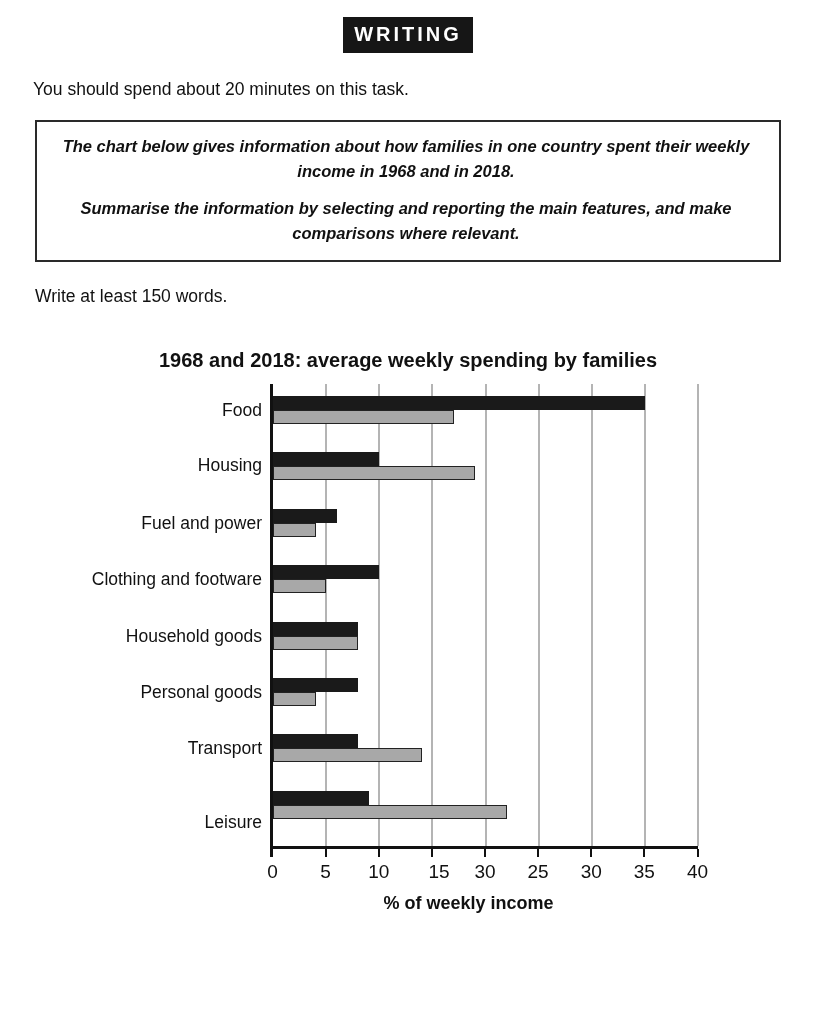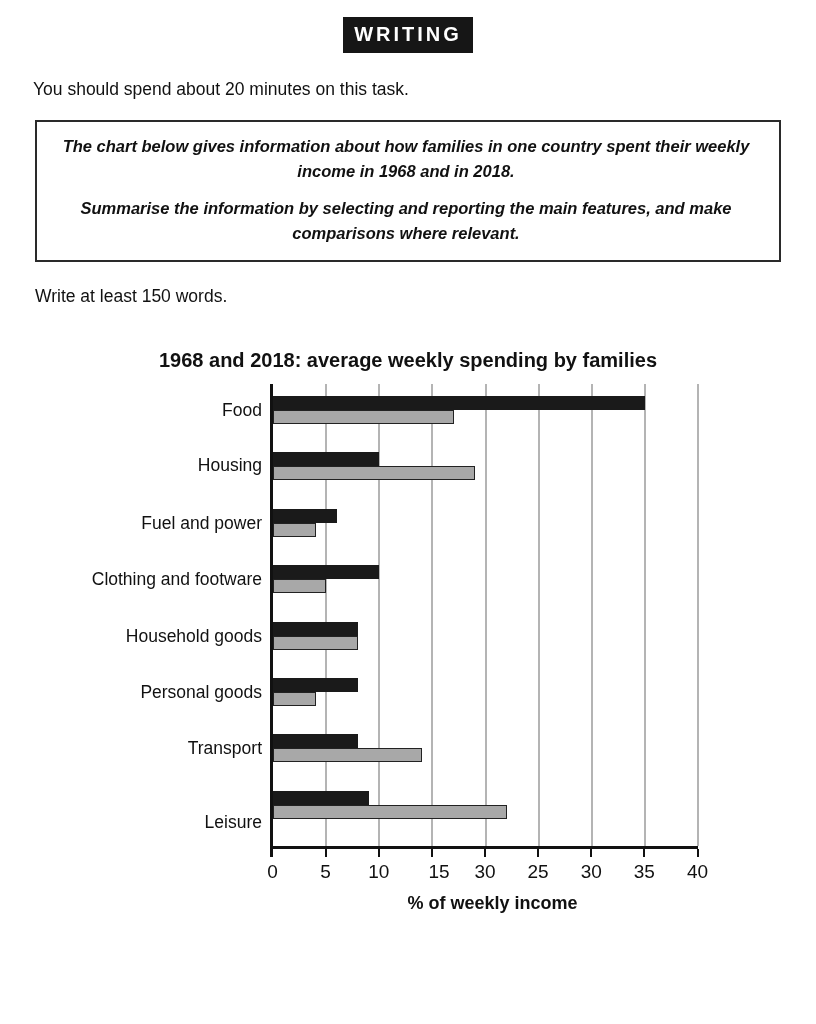--- a/index.html
+++ b/index.html
@@ -31,21 +31,21 @@
   .cat-label{position:absolute;right:0;width:262px;text-align:right;
              font-size:17.5px;height:28px;line-height:28px;white-space:nowrap;}
   .y-axis{position:absolute;left:270px;top:0;width:3px;height:473px;background:#111;}
   .x-axis{position:absolute;left:270px;top:462px;width:428px;height:3px;background:#111;}
   .plot{position:absolute;left:273px;top:0;width:425px;height:462px;}
   .gridline{position:absolute;top:0;width:2px;height:462px;background:#b4b4b4;}
   .bar{position:absolute;left:0;height:14px;}
   .bar.s1{box-sizing:border-box;border:1.5px solid #222;}
   .tick{position:absolute;top:465px;width:2px;height:8px;background:#111;}
   .tick-label{position:absolute;top:477px;width:40px;text-align:center;font-size:19px;line-height:21px;}
-  .xlabel{position:absolute;top:509px;left:280px;width:425px;text-align:center;
+  .xlabel{position:absolute;top:509px;left:256px;width:425px;text-align:center;
           font-size:18px;font-weight:bold;line-height:20px;}
 </style>
 </head>
 <body>
 
 <div class="page">
 
   <div class="banner">
     <span>WRITING</span>
   </div>

